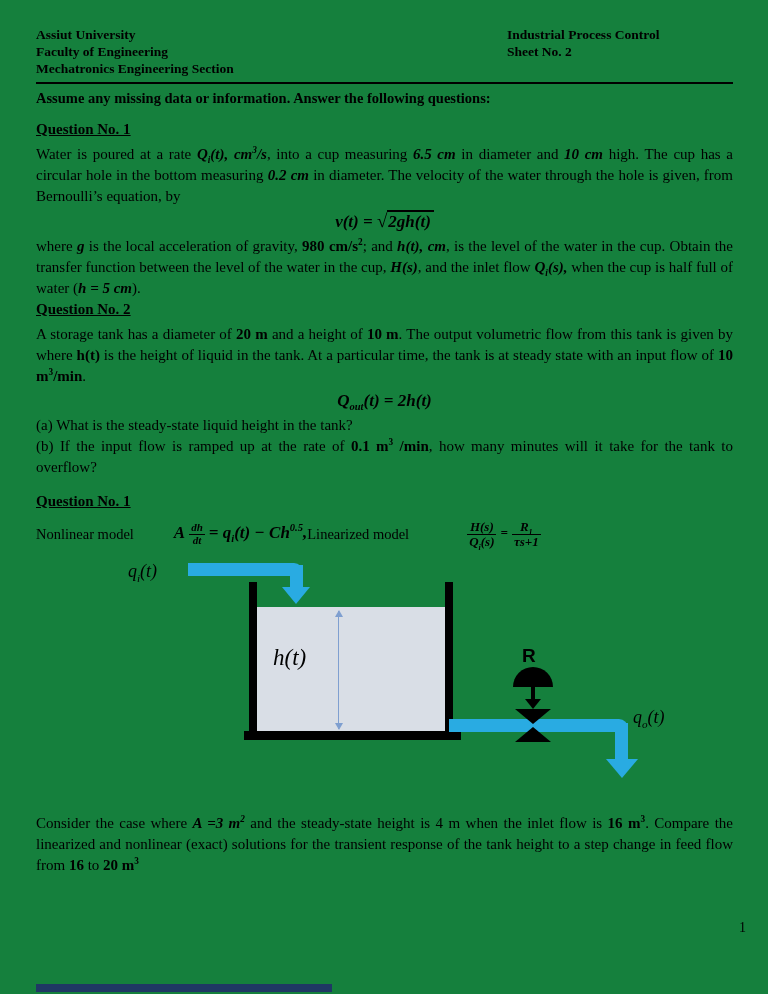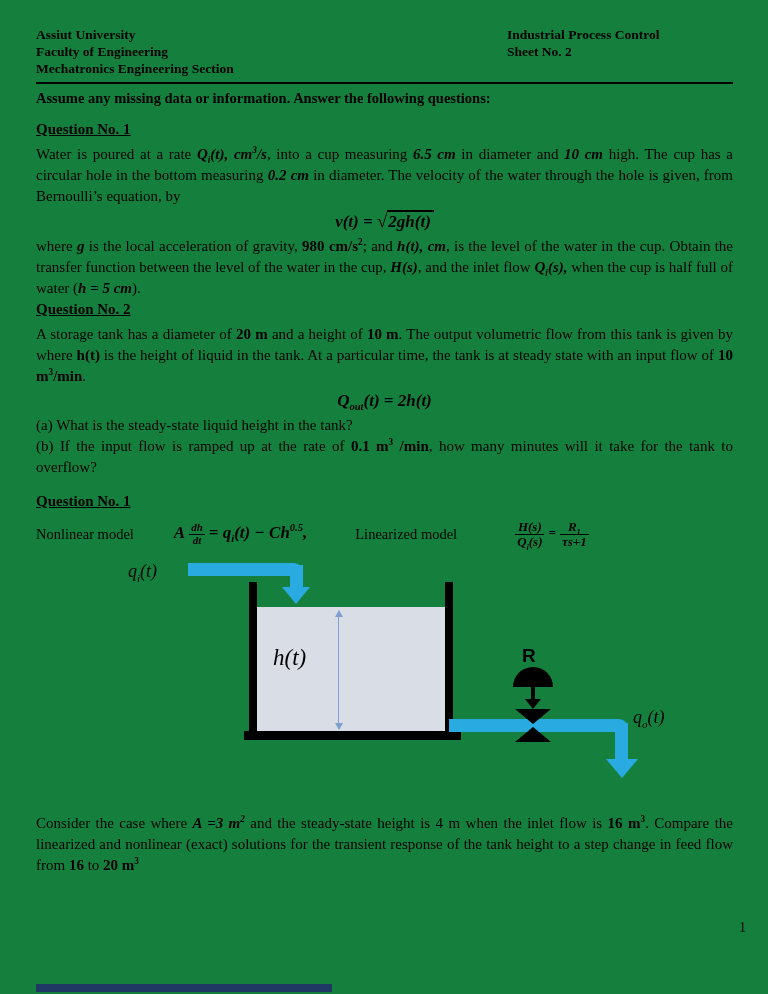--- a/index.html
+++ b/index.html
@@ -28,21 +28,21 @@
   .p-tight{margin-top:5px;}
   .eqline{text-align:center;font-size:17px;margin:2px 0 2px 0;line-height:24px;}
   .eqline .bi{font-weight:bold;font-style:italic;}
   .rad{font-weight:bold;font-size:19px;}
   .radicand{border-top:2px solid #000;padding:0 3px 0 1px;font-weight:bold;font-style:italic;}
   
   .models{display:flex;align-items:center;margin-top:4px;height:38px;}
   .model-label{font-size:14.5px;}
   .nl-eq{font-size:17px;font-weight:bold;font-style:italic;margin-left:40px;white-space:nowrap;}
   .lin-eq{font-size:13px;font-weight:bold;font-style:italic;margin-left:54px;white-space:nowrap;}
-  .lbl2{margin-left:48px;}
+  .lbl2{}
   .frac{display:inline-block;vertical-align:middle;text-align:center;line-height:1.05;margin:0 4px;}
   .frac .num{display:block;border-bottom:1.5px solid #000;padding:0 2px;}
   .frac .den{display:block;padding:0 2px;}
   .nl-eq .frac{font-size:11px;}
   
   .diagram{position:relative;height:230px;margin-top:0;}
   .pipe{position:absolute;background:#29ABE2;}
   .lbl{position:absolute;font-style:italic;font-size:18px;white-space:nowrap;}
   .wall{position:absolute;background:#000;}
   .water{position:absolute;background:#D9DEE6;}

